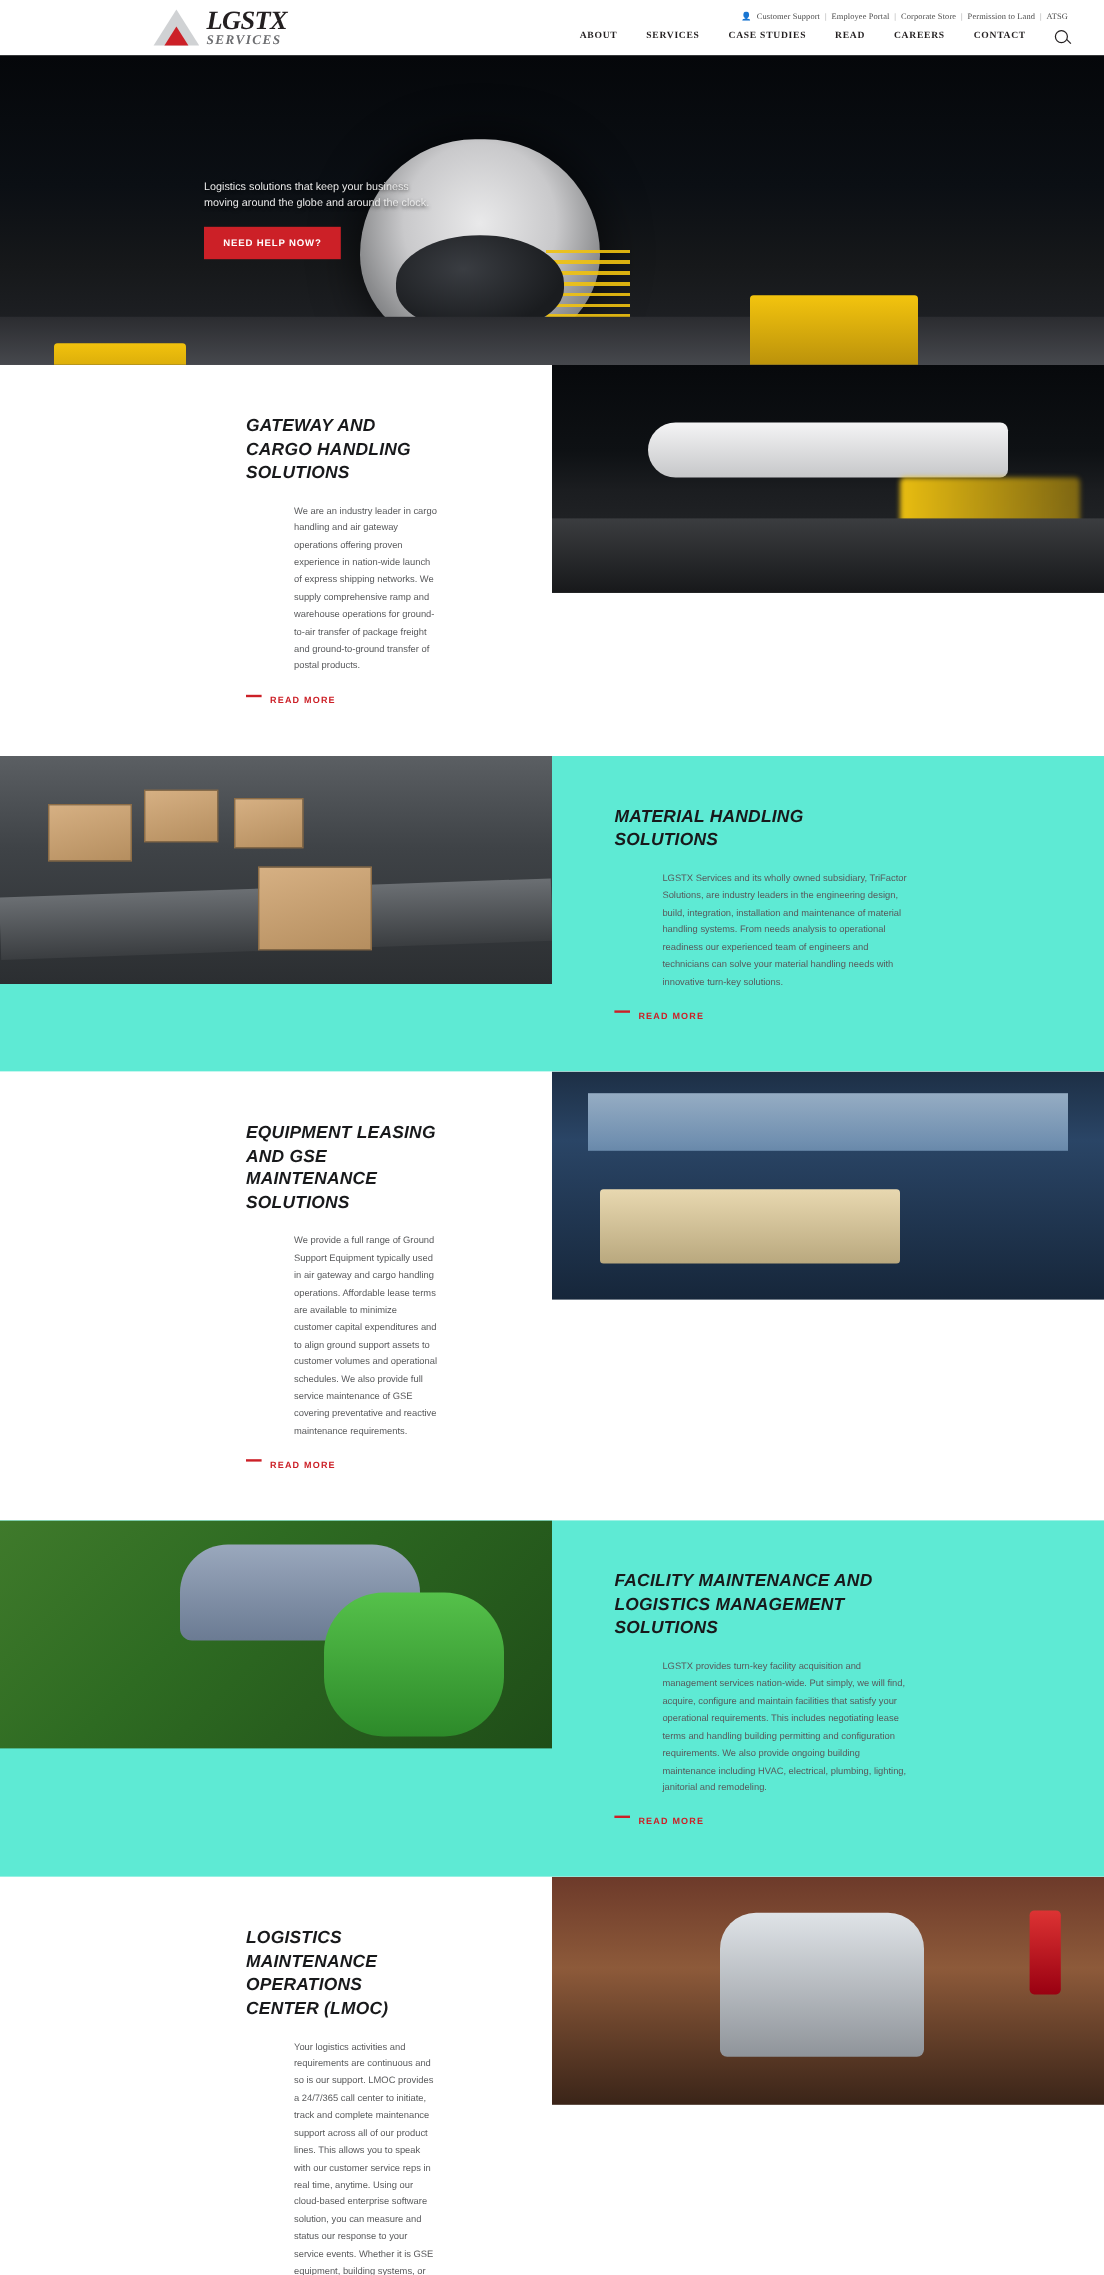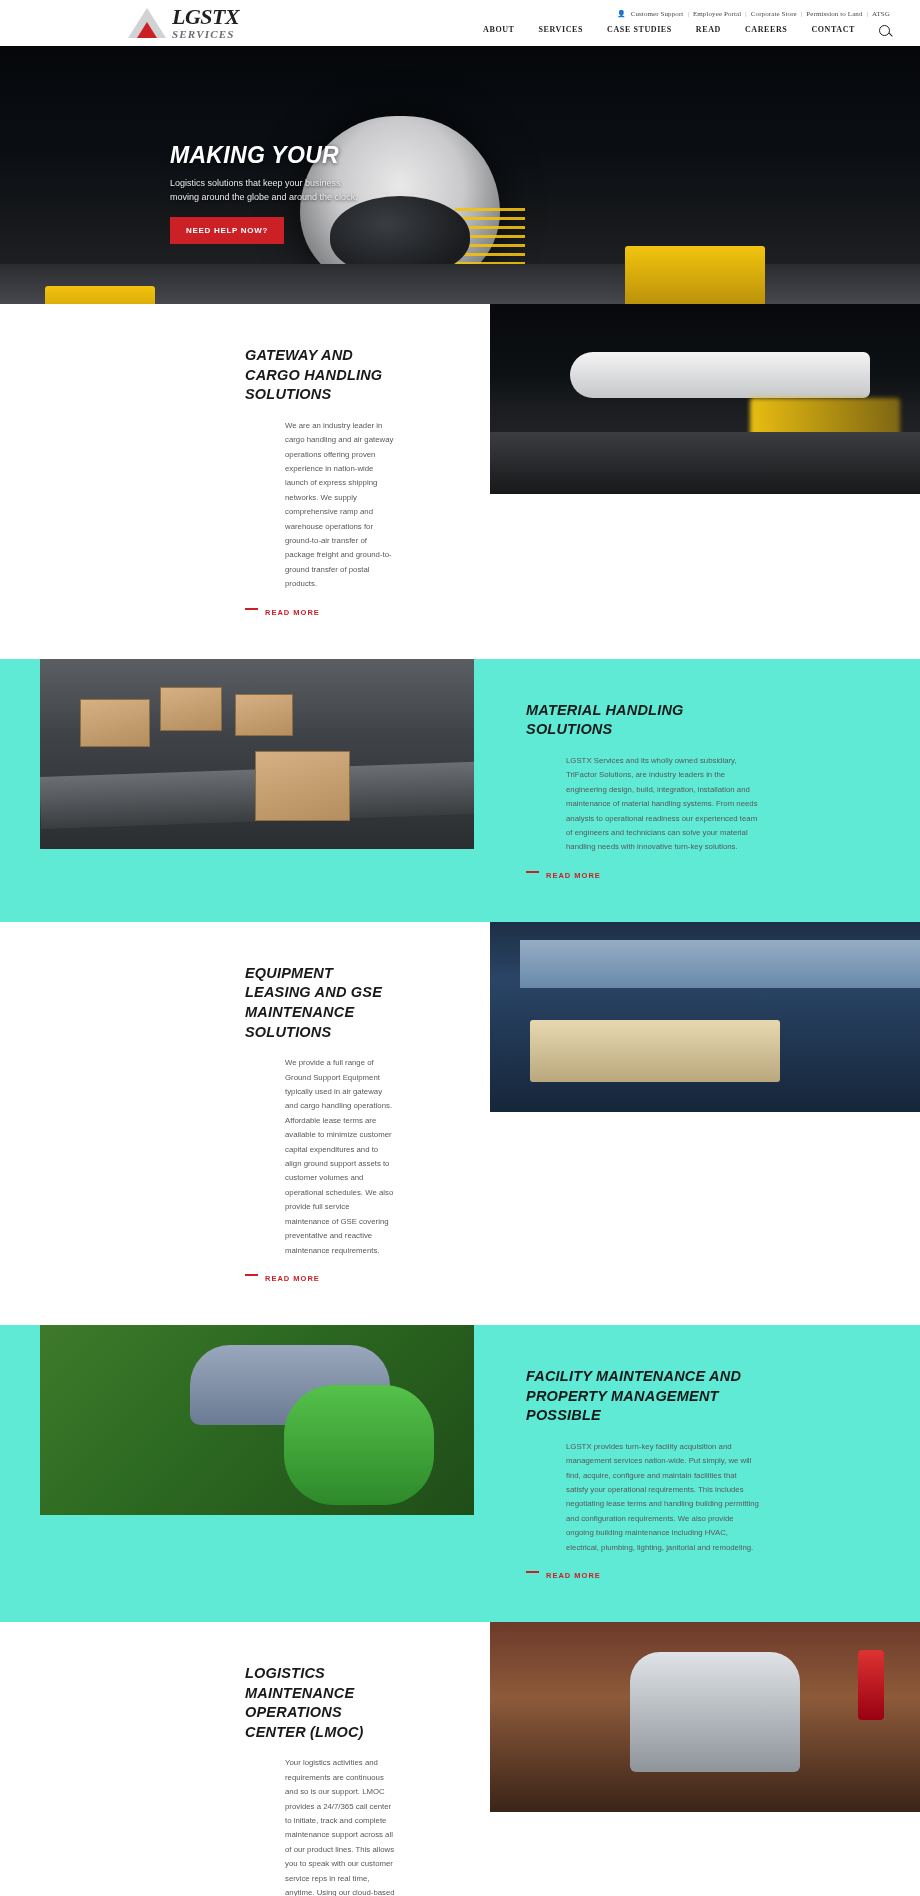--- a/index.html
+++ b/index.html
@@ -116,21 +116,21 @@
     margin-top: 8px; font-size: 9px; color: #e9e9e9; line-height: 1.55;
     max-width: 190px; text-shadow: 0 1px 3px rgba(0,0,0,.7);
   }
   .hero-btn {
     margin-top: 12px; display: inline-block; background: #cc2027; color: #fff;
     font-size: 8px; font-weight: bold; letter-spacing: 0.7px;
     padding: 9px 16px; border: none; cursor: pointer;
   }
 
   
-  .row { display: flex; width: 920px; padding-left: 40px; }
+  .row { display: flex; width: 920px; }
   .row.reverse { flex-direction: row-reverse; }
   .cell-text {
     width: 460px; padding: 42px 95px 42px 205px;
     display: flex; flex-direction: column; justify-content: center;
   }
   .row.reverse .cell-text { padding: 42px 160px 42px 52px; }
   .cell-img { width: 460px; position: relative; overflow: hidden; }
   .sec-title {
     font-size: 14.5px; font-weight: bold; font-style: italic; color: #18191b;
     line-height: 1.35; letter-spacing: 0.2px; margin-bottom: 14px;
@@ -274,21 +274,20 @@
     <div class="hero-plane"></div>
     <div class="hero-stair"></div>
     <div class="hero-nose"></div>
     <div class="hero-wing"></div>
     <div class="hero-ground"></div>
     <div class="hero-tug1"></div>
     <div class="hero-tug2"></div>
 
     <div class="hero-copy">
       <div class="hero-title">
-        <div>MAKING YOUR</div>
       </div>
       <div class="hero-sub">Logistics solutions that keep your business moving around the globe and around the clock.</div>
       <button class="hero-btn">NEED HELP NOW?</button>
     </div>
   </div>
 
   <div class="row bg-white">
     <div class="cell-text">
       <div class="sec-title">GATEWAY AND CARGO HANDLING SOLUTIONS</div>
       <div class="sec-body">We are an industry leader in cargo handling and air gateway operations offering proven experience in nation-wide launch of express shipping networks. We supply comprehensive ramp and warehouse operations for ground-to-air transfer of package freight and ground-to-ground transfer of postal products.</div>
@@ -333,21 +332,21 @@
         <span>READ MORE</span>
       </div>
     </div>
     <div class="cell-img">
       <div class="img-garage"></div>
     </div>
   </div>
 
   <div class="row reverse bg-light">
     <div class="cell-text">
-      <div class="sec-title">FACILITY MAINTENANCE AND PROPERTY MANAGEMENT POSSIBLE</div>
+      <div class="sec-title">FACILITY MAINTENANCE AND LOGISTICS MANAGEMENT SOLUTIONS</div>
       <div class="sec-body">LGSTX provides turn-key facility acquisition and management services nation-wide. Put simply, we will find, acquire, configure and maintain facilities that satisfy your operational requirements. This includes negotiating lease terms and handling building permitting and configuration requirements. We also provide ongoing building maintenance including HVAC, electrical, plumbing, lighting, janitorial and remodeling.</div>
       <div class="readmore">
         <span class="dash"></span>
         <span>READ MORE</span>
       </div>
     </div>
     <div class="cell-img">
       <div class="img-worker"></div>
     </div>
   </div>

